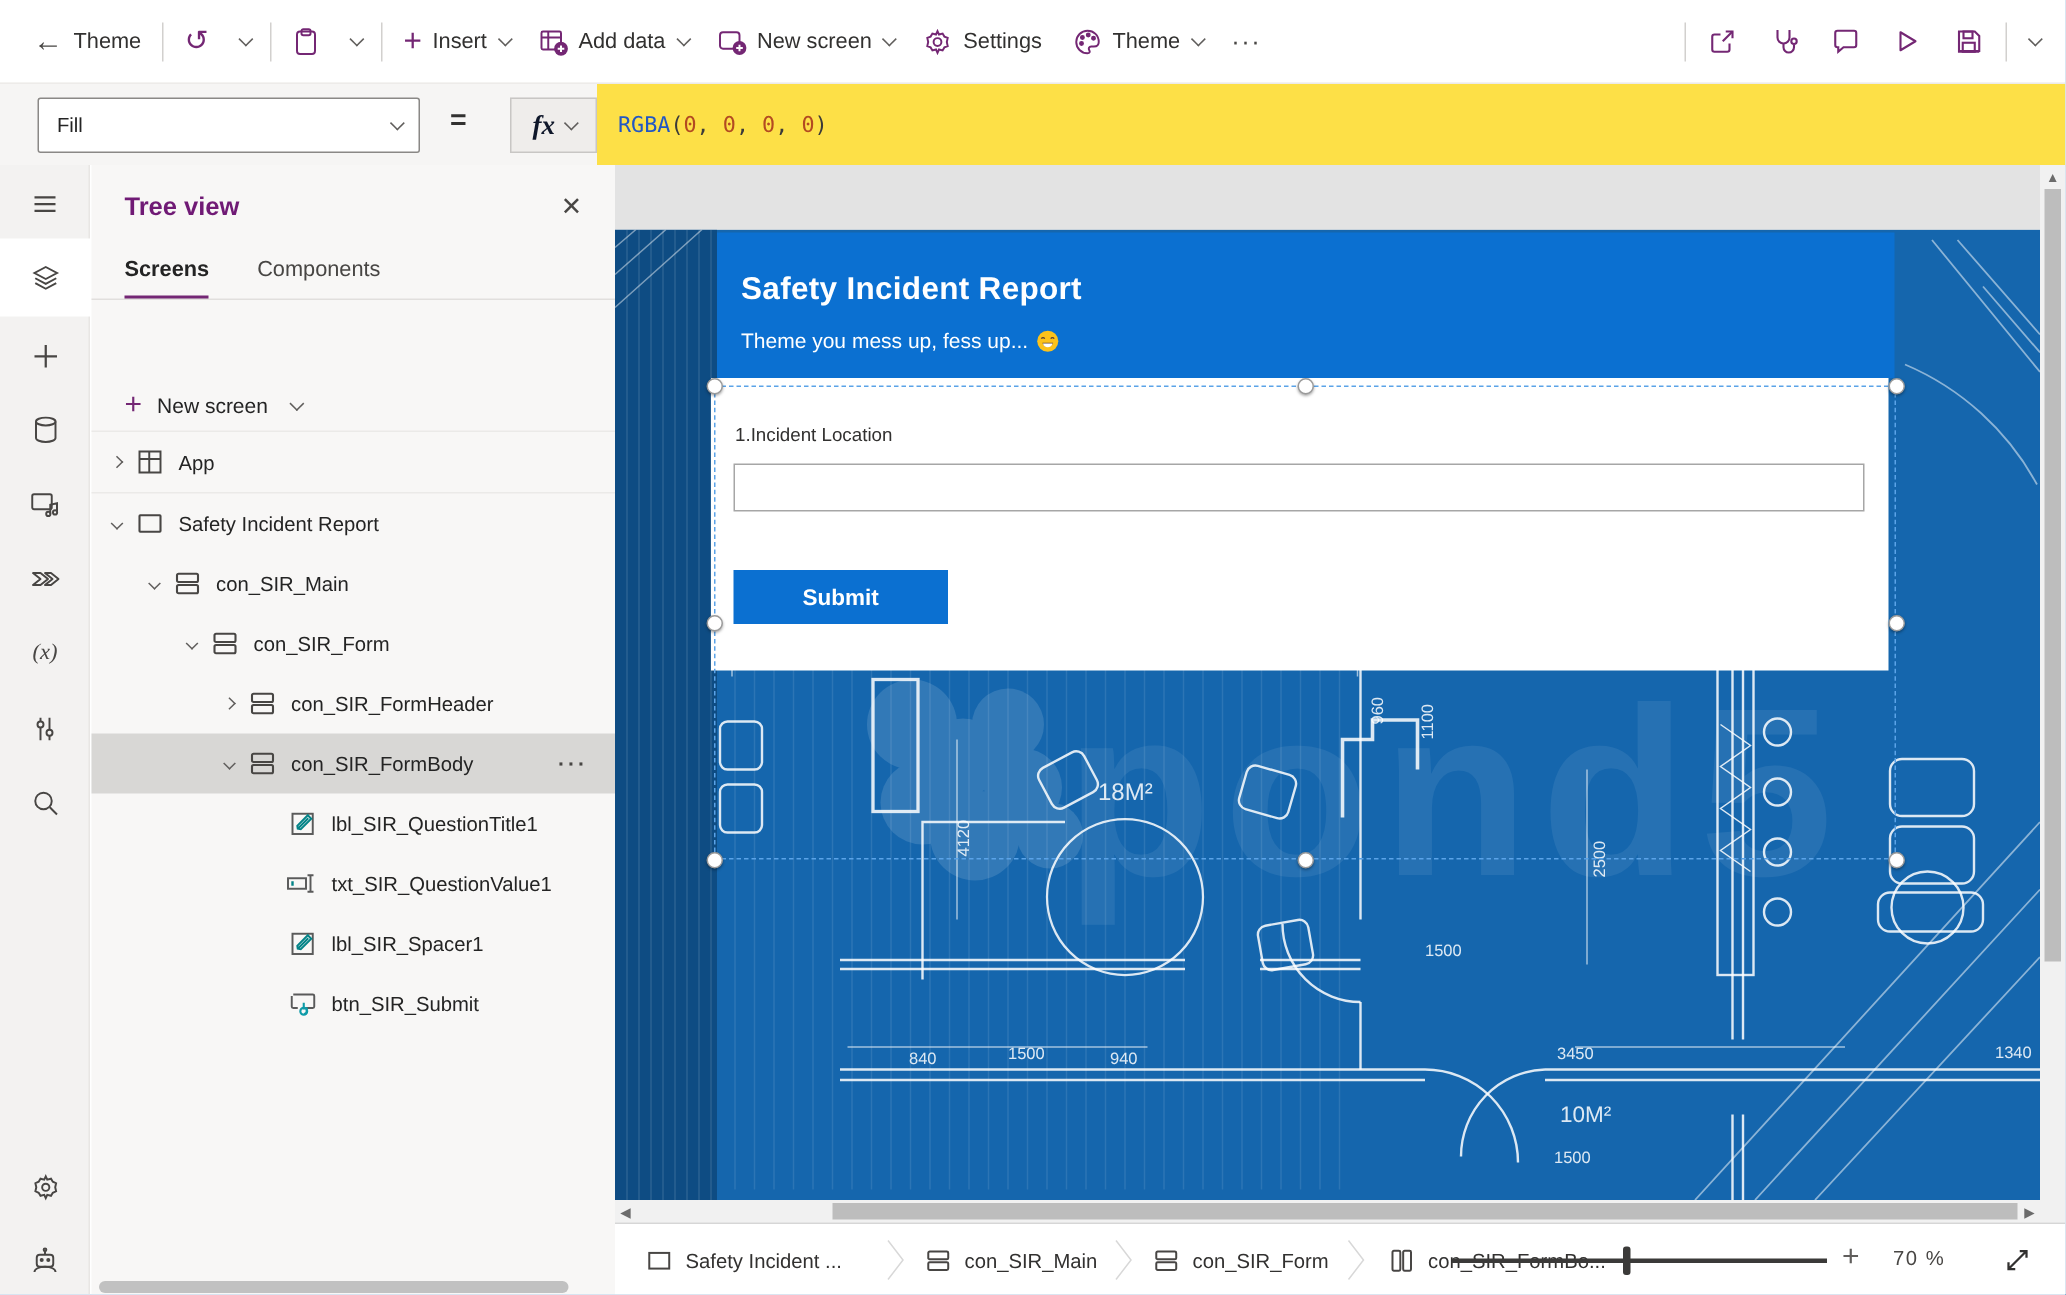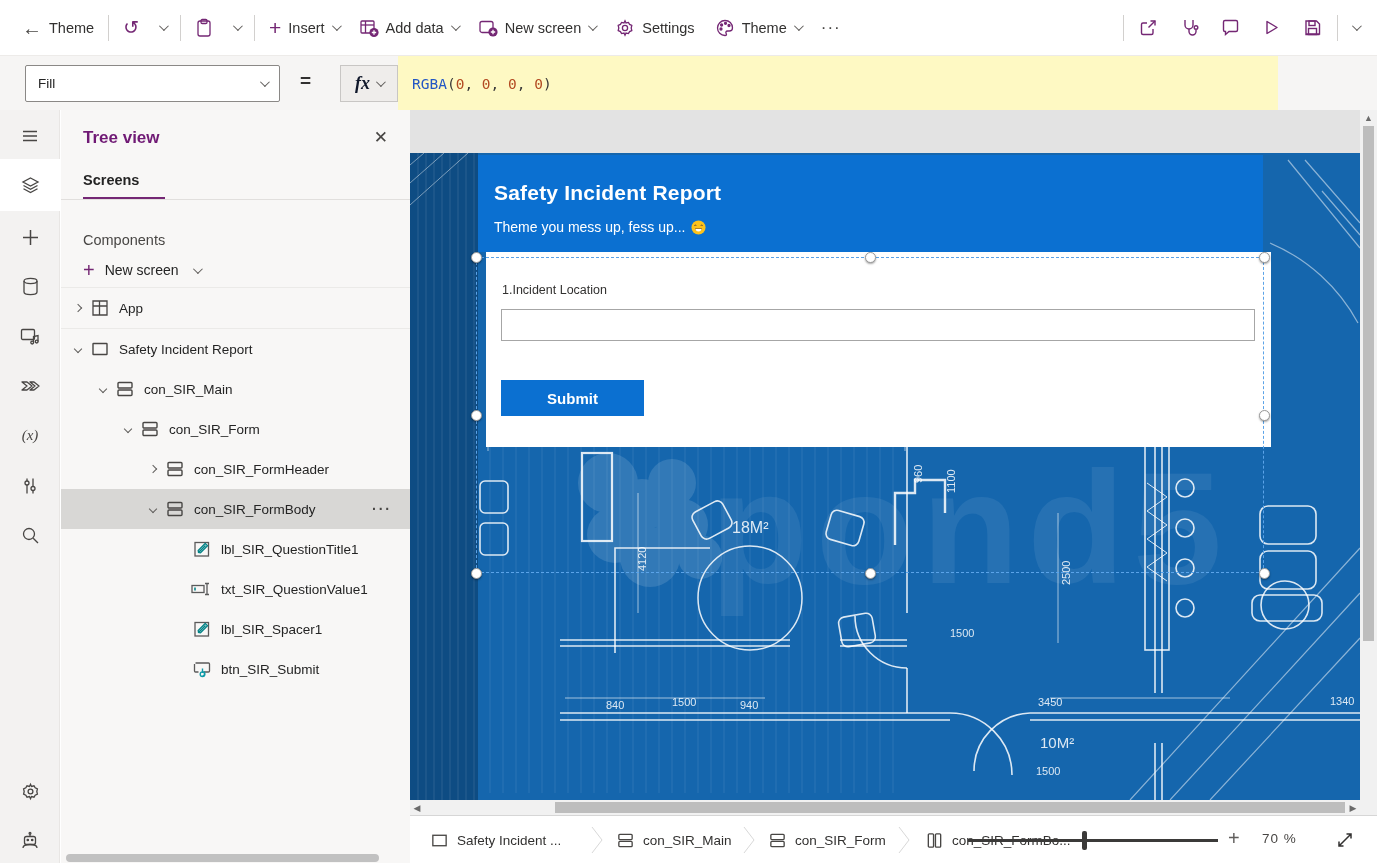--- a/index.html
+++ b/index.html
@@ -16,36 +16,36 @@
   .glyph{font-size:19px;line-height:1;color:#742774;}
   .dots{font-size:17px;letter-spacing:1px;color:#484644;}
 
   
   .formula-bar{position:absolute;left:0;top:55px;width:1377px;height:55px;background:#f6f5f4;border-top:1px solid #edebe9;display:flex;align-items:center;}
   .prop-select{position:absolute;left:25px;top:9px;width:255px;height:37px;background:#fff;border:1px solid #8a8886;border-radius:2px;display:flex;align-items:center;padding:0 12px;font-size:13.5px;color:#242424;}
   .prop-select .chev{margin-left:auto;}
   .equals{position:absolute;left:300px;top:14px;font-size:19px;color:#323130;font-weight:bold;}
   .fx-box{position:absolute;left:340px;top:9px;width:58px;height:37px;background:#efedeb;border:1px solid #c8c6c4;display:flex;align-items:center;justify-content:center;gap:6px;}
   .fx-box .fx{font-family:"Liberation Serif",serif;font-style:italic;font-weight:bold;font-size:18px;color:#0f172a;}
-  .formula-area{position:absolute;left:398px;top:0;width:880px;height:55px;background:#fef9c3;display:flex;align-items:center;padding-left:14px;font-family:"DejaVu Sans Mono",monospace;font-size:14.5px;}
+  .formula-area{position:absolute;left:398px;top:0;width:979px;height:55px;background:#fde047;display:flex;align-items:center;padding-left:14px;font-family:"DejaVu Sans Mono",monospace;font-size:14.5px;}
   .t-fn{color:#2257c4;} .t-p{color:#3b3a39;} .t-n{color:#b34a21;}
 
   
   .rail{position:absolute;left:0;top:110px;width:60px;height:753px;background:#f3f2f1;border-right:1px solid #e8e6e4;}
   .rail-btn{position:absolute;left:0;width:60px;height:52px;display:flex;align-items:center;justify-content:center;color:#484644;}
   .rail-btn.selected{background:#fff;}
   .rail svg{stroke:#484644;fill:none;stroke-width:1.3;}
   .rail .txt-ic{font-family:"Liberation Serif",serif;font-style:italic;font-size:15px;color:#484644;}
 
   
   .tree-panel{position:absolute;left:61px;top:110px;width:349px;height:753px;background:#f8f7f6;}
   .tp-title-row{position:absolute;left:0;top:0;width:100%;height:55px;display:flex;align-items:center;padding:0 22px;}
   .tp-title{font-size:17px;font-weight:bold;color:#701a75;}
   .tp-close{margin-left:auto;font-size:17px;color:#484644;}
-  .tp-tabs{position:absolute;left:22px;top:62px;display:flex;gap:32px;font-size:14.5px;flex-direction:column;}
+  .tp-tabs{position:absolute;left:22px;top:62px;display:flex;gap:32px;font-size:14.5px;}
   .tp-tab{padding-bottom:9px;color:#484644;}
   .tp-tab.active{color:#242424;font-weight:bold;border-bottom:3px solid #742774;}
   .tp-tabline{position:absolute;left:0;top:89px;width:100%;height:1px;background:#e1dfdd;}
   .tp-search{position:absolute;left:21px;top:100px;width:308px;height:36px;background:#fff;border:1px solid #69797e;border-radius:2px;display:flex;align-items:center;padding:0 10px;gap:8px;}
   .tp-search input{border:none;outline:none;font-size:13.5px;color:#242424;width:100%;font-family:"Liberation Sans",sans-serif;background:transparent;}
   .tp-search input::placeholder{color:#605e5c;}
   .tp-newscreen{position:absolute;left:22px;top:144px;height:32px;display:flex;align-items:center;gap:10px;font-size:14px;color:#242424;}
   .tp-newscreen .plus{color:#742774;font-size:20px;font-weight:400;}
   .tp-sep{position:absolute;left:0;width:100%;height:1px;background:#ebeae8;}
   .tree-list{position:absolute;left:0;top:178px;width:100%;}
@@ -60,21 +60,21 @@
 
   
   .canvas{position:absolute;left:410px;top:110px;width:967px;height:753px;background:#e3e3e3;}
   .screen{position:absolute;left:0;top:43px;width:950px;height:647px;overflow:hidden;}
   .screen svg text{font-family:"Liberation Sans",sans-serif;}
 
   
   .app-header{position:absolute;left:68px;top:2px;width:785px;height:97px;background:#0b70d1;}
   .app-title{position:absolute;left:16px;top:26px;font-size:21px;font-weight:bold;color:#fff;letter-spacing:.2px;}
   .app-subtitle{position:absolute;left:16px;top:64px;font-size:14px;color:#fff;display:flex;align-items:center;gap:6px;}
-  .form-card{position:absolute;left:76px;top:99px;width:785px;height:195px;background:#fff;}
+  .form-card{position:absolute;left:64px;top:99px;width:785px;height:195px;background:#fff;}
   .q-label{position:absolute;left:16px;top:31px;font-size:12.5px;color:#323130;}
   .q-input{position:absolute;left:15px;top:57px;width:754px;height:32px;border:1px solid #a6a6a6;background:#fff;font-size:13px;padding:0 8px;font-family:"Liberation Sans",sans-serif;}
   .submit-btn{position:absolute;left:15px;top:128px;width:143px;height:36px;background:#0b70d1;color:#fff;border:none;font-size:15px;font-weight:bold;font-family:"Liberation Sans",sans-serif;}
   .sel-rect{position:absolute;left:66px;top:104px;width:788px;height:316px;border:1px dashed #5ba3e8;pointer-events:none;}
   .handle{position:absolute;width:11px;height:11px;border-radius:50%;background:#fff;border:1px solid #9a9a9a;box-shadow:0 1px 2px rgba(0,0,0,.35);}
 
   
   .vscroll{position:absolute;left:950px;top:0;width:17px;height:705px;background:#f1f1f1;}
   .vscroll .thumb{position:absolute;left:3px;top:16px;width:11px;height:515px;background:#bdbdbd;}
   .sb-arrow{position:absolute;font-size:9px;color:#6b6b6b;width:17px;text-align:center;}

